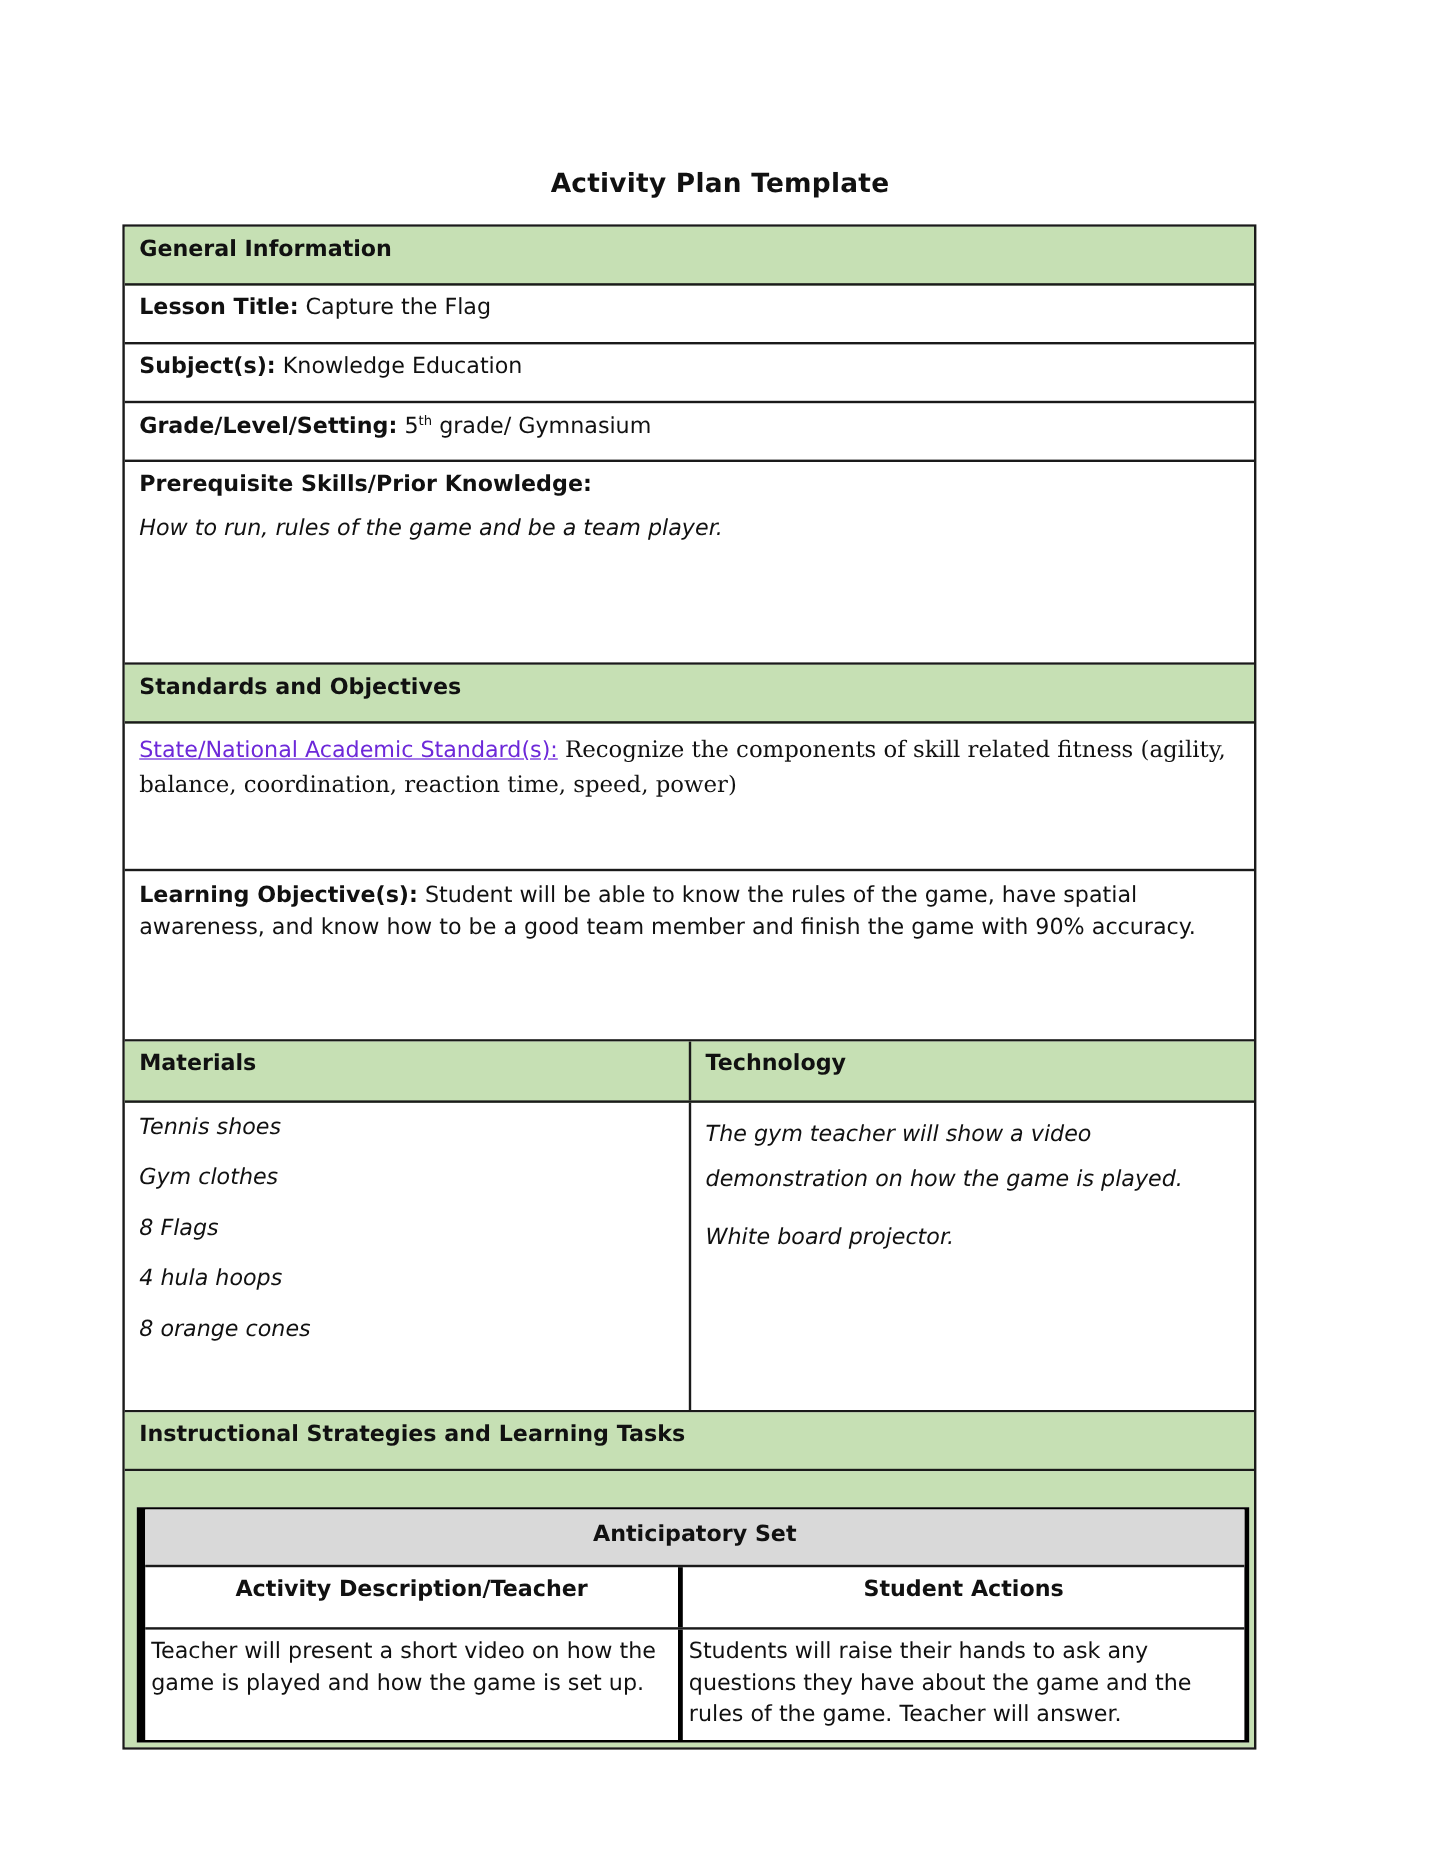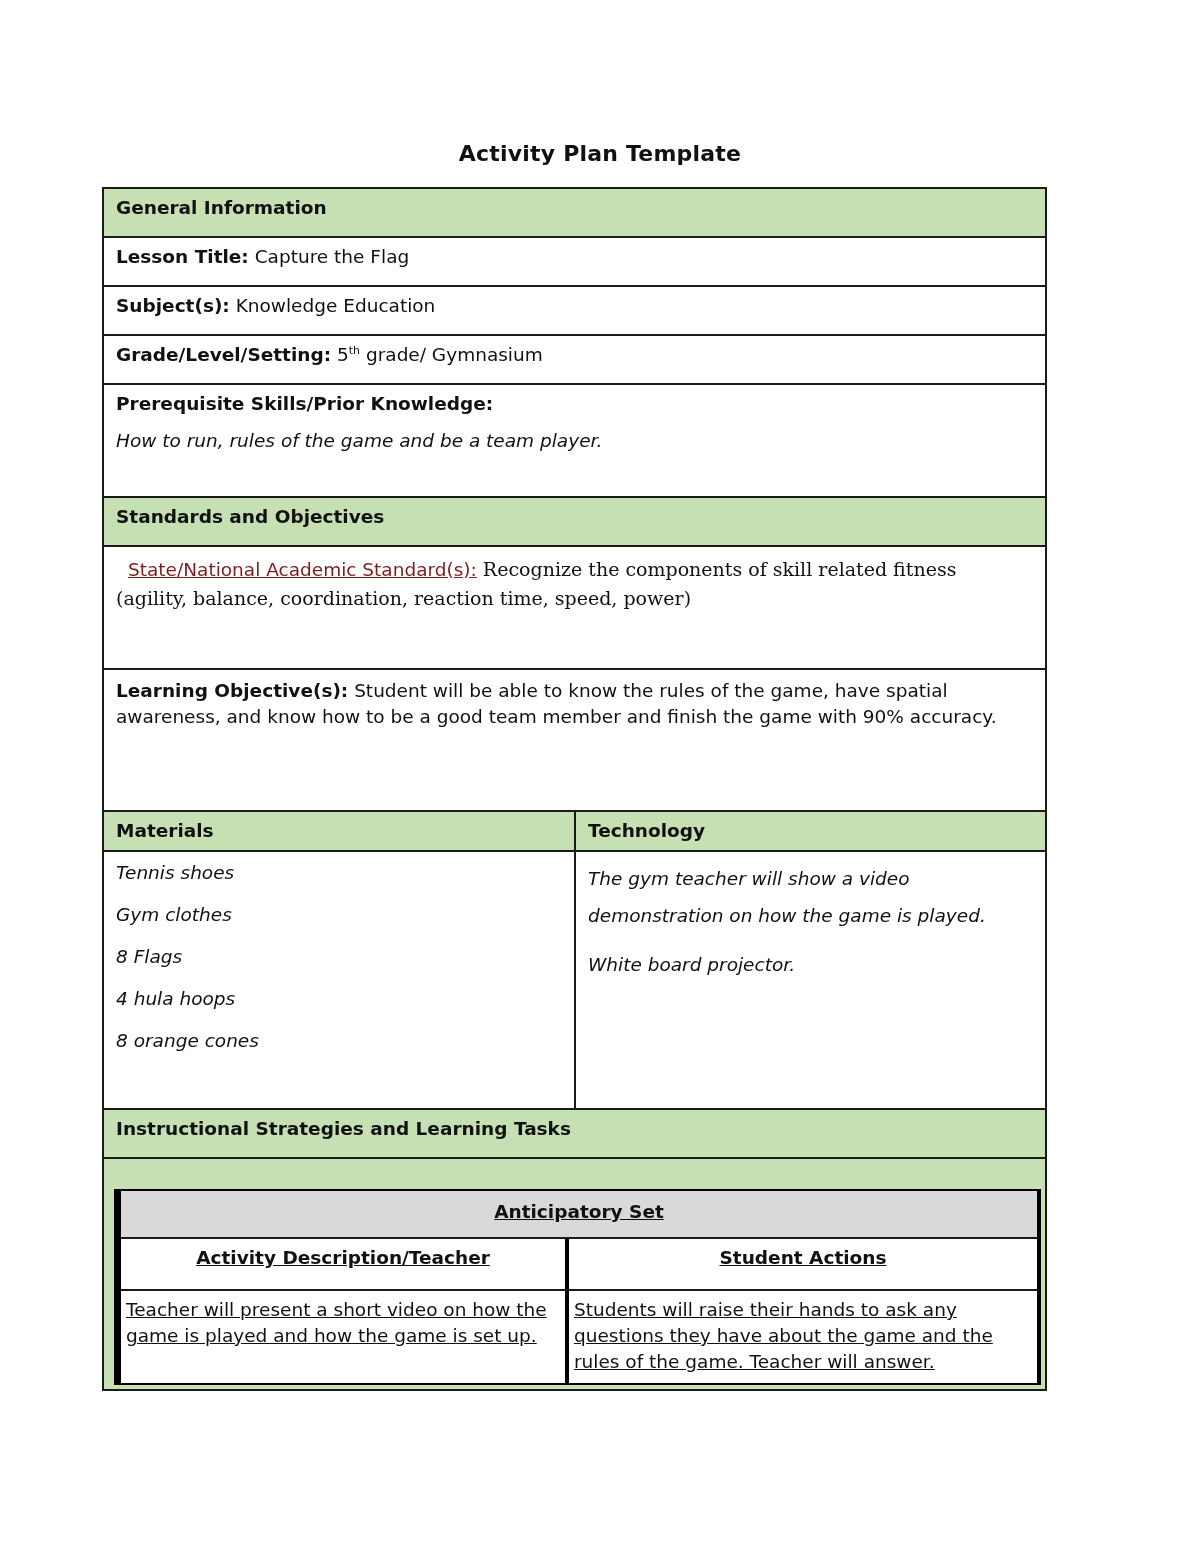--- a/index.html
+++ b/index.html
@@ -5,35 +5,35 @@
     html, body { margin: 0; padding: 0; background: #ffffff; }
     body { width: 1200px; height: 1553px; position: relative; font-family: "DejaVu Sans", sans-serif; color: #111; }
     .title { position: absolute; top: 141px; left: 0; width: 1200px; text-align: center; font-weight: bold; font-size: 22px; letter-spacing: 0.2px; }
     .outer { position: absolute; left: 102px; top: 187px; width: 945px; border: 2px solid #1a1a1a; box-sizing: border-box; }
     .row { border-bottom: 2px solid #1a1a1a; box-sizing: border-box; padding: 8px 12px 0 12px; font-size: 18.5px; }
     .row:last-child { border-bottom: none; }
     .green { background: #c6e0b4; }
     .bold { font-weight: bold; }
     .it { font-style: italic; }
     .h48 { height: 49px; }
-    .prereq { height: 113px; }
+    .prereq { height: 169px; }
     .std { height: 123px; font-family: "DejaVu Serif", serif; font-size: 19px; line-height: 28px; }
-    .link { color: #7f1d1d; text-decoration: underline; font-family: "DejaVu Sans", sans-serif; font-size: 18.5px; margin-left: 12px; }
+    .link { color: #6d28d9; text-decoration: underline; font-family: "DejaVu Sans", sans-serif; font-size: 18.5px; }
     .lo { height: 142px; line-height: 26px; }
     .split { display: flex; border-bottom: 2px solid #1a1a1a; }
     .split > div { box-sizing: border-box; padding: 8px 12px 0 12px; font-size: 18.5px; }
     .split > div:first-child { width: 472px; border-right: 2px solid #1a1a1a; }
     .split > div:last-child { flex: 1; }
-    .mat-head { height: 38px; }
+    .mat-head { height: 49px; }
     .mat-body { height: 256px; }
     .mat-body p { margin: 0 0 16px 0; line-height: 26px; }
     .tech p { margin: 0 0 12px 0; line-height: 37px; }
     .ist { height: 49px; }
     .inner-wrap { background: #c6e0b4; padding: 30px 4px 4px 10px; }
-    .inner { border: 2px solid #000; border-left: 7px solid #000; border-right: 4px solid #000; background: #fff; text-decoration: underline; }
+    .inner { border: 2px solid #000; border-left: 7px solid #000; border-right: 4px solid #000; background: #fff; }
     .ant { background: #d9d9d9; text-align: center; font-weight: bold; font-size: 18.5px; height: 48px; box-sizing: border-box; padding-top: 10px; border-bottom: 2px solid #1a1a1a; }
     .cols { display: flex; }
     .cols > div { box-sizing: border-box; font-size: 18.5px; }
     .cols > div:first-child { width: 448px; border-right: 4px solid #000; }
     .cols > div:last-child { flex: 1; }
     .colhead { height: 50px; border-bottom: 2px solid #1a1a1a; }
     .colhead > div { text-align: center; font-weight: bold; padding-top: 8px; }
     .colbody > div { padding: 6px 8px 0 5px; line-height: 26px; height: 92px; }
     sup { font-size: 11px; }
   </style>

